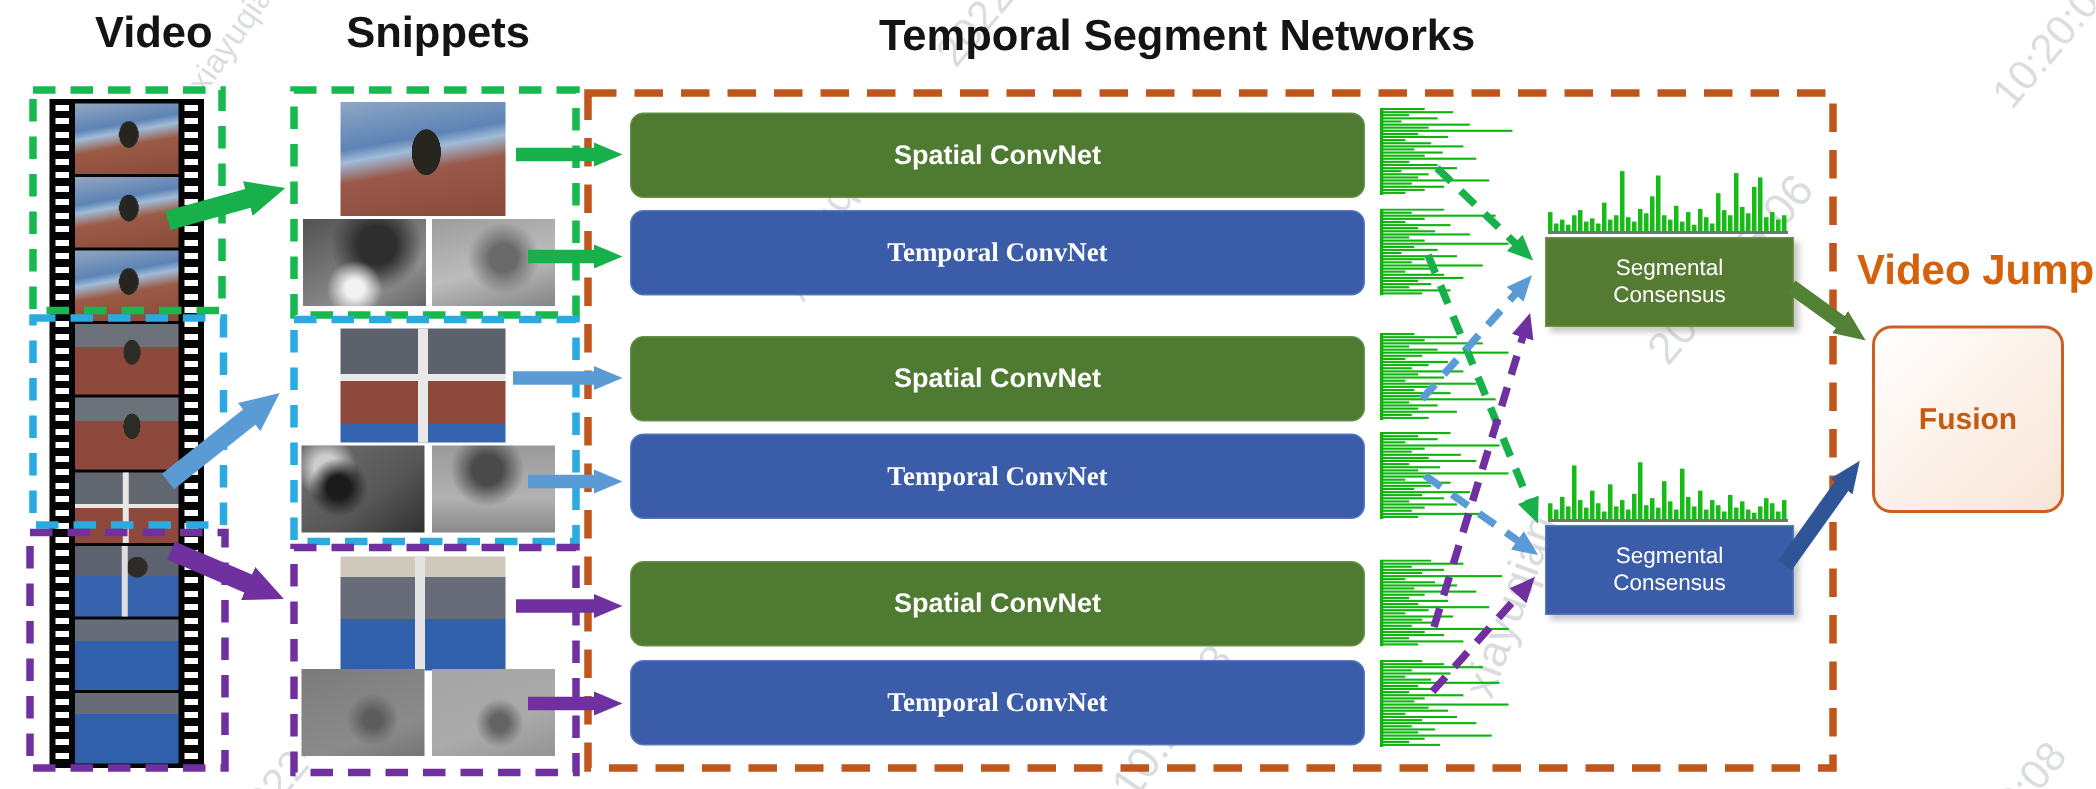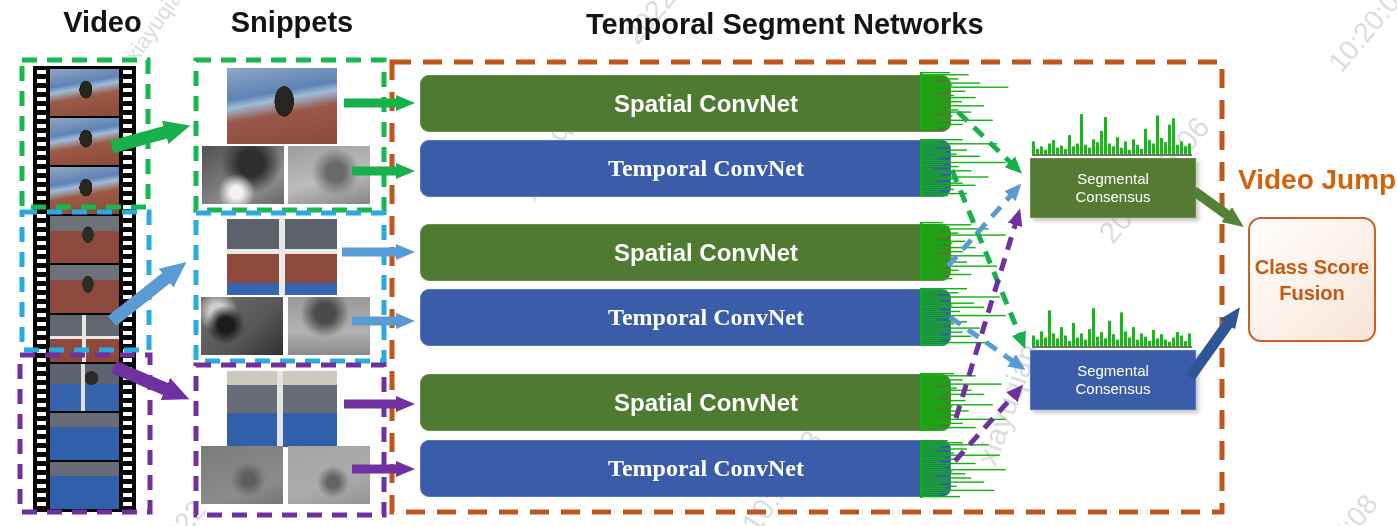--- a/index.html
+++ b/index.html
@@ -66,21 +66,21 @@
       linear-gradient(180deg,#9a9a9a,#b2b2b2 60%,#8a8a8a 100%);}
   .flow3a{background:
       radial-gradient(circle at 58% 58%,#5d5d5d 0 10%,rgba(93,93,93,0) 30%),
       linear-gradient(160deg,#7b7b7b,#8b8b8b 70%,#757575 100%);}
   .flow3b{background:
       radial-gradient(circle at 55% 62%,#636363 0 10%,rgba(99,99,99,0) 28%),
       linear-gradient(160deg,#a4a4a4,#ababab 60%,#949494 100%);}
 
   
   .cnv{position:absolute;left:420px;width:488px;height:55px;border-radius:9px;display:flex;
-       align-items:center;justify-content:center;color:#fff;font-weight:bold;font-size:24px;padding-left:41px;}
+       align-items:center;justify-content:center;color:#fff;font-weight:bold;font-size:18px;}
   .cnv.spatial{background:#4e7b31;border:1px solid #648f44;}
   .cnv.temporal{background:#3b5ca8;border:1px solid #5377c0;font-family:Liberation Serif, serif;}
 
   
   .hist{position:absolute;left:920px;width:92px;height:58px;}
 
   
   .conschart{position:absolute;left:1032px;width:160px;height:46px;}
   .cons{position:absolute;left:1030px;width:164px;height:58px;display:flex;flex-direction:column;
         align-items:center;justify-content:center;color:#fff;font-size:15px;line-height:1.22;
@@ -441,21 +441,20 @@
   <div class="cons green">
     <span>Segmental</span>
     <span>Consensus</span>
   </div>
   <div class="cons blue">
     <span>Segmental</span>
     <span>Consensus</span>
   </div>
 
   <div class="fusion">
-    <span>Class Score</span>
     <span>Fusion</span>
   </div>
   <div class="pred">Video Jump</div>
 
   <svg class="overlay" width="1397" height="526" viewBox="0 0 1397 526">
     <defs>
       <marker id="bigG" markerUnits="userSpaceOnUse" markerWidth="30" markerHeight="30" refX="5" refY="15" orient="auto">
           <path d="M0,3 L26,15 L0,27 z" fill="#17b04a"></path>
         </marker>
       <marker id="bigB" markerUnits="userSpaceOnUse" markerWidth="30" markerHeight="30" refX="5" refY="15" orient="auto">

